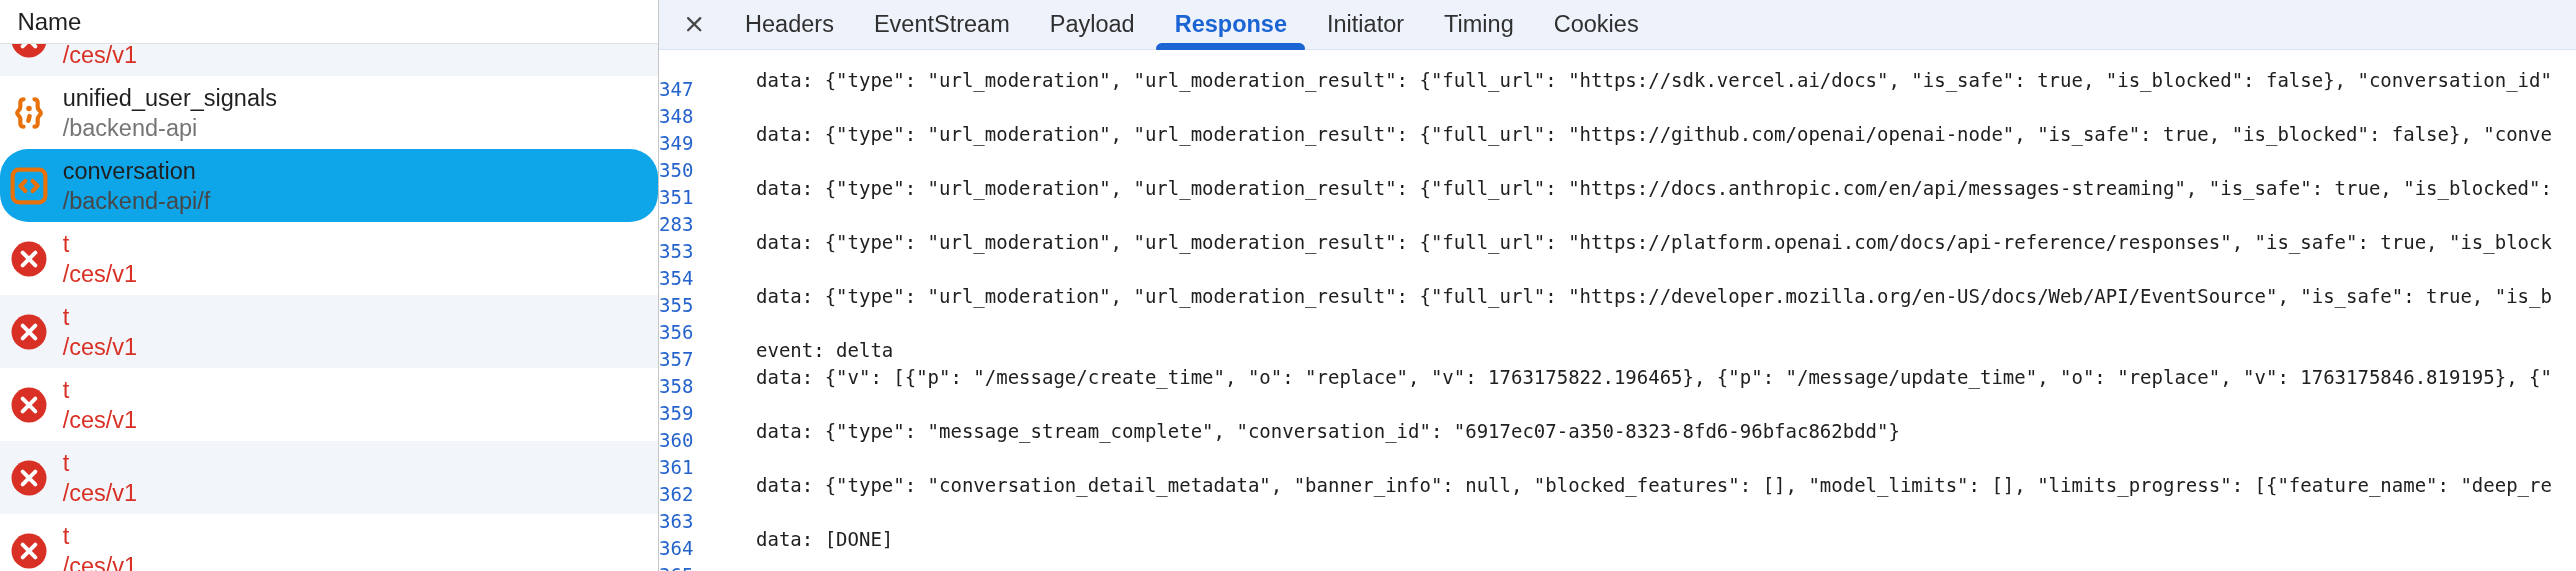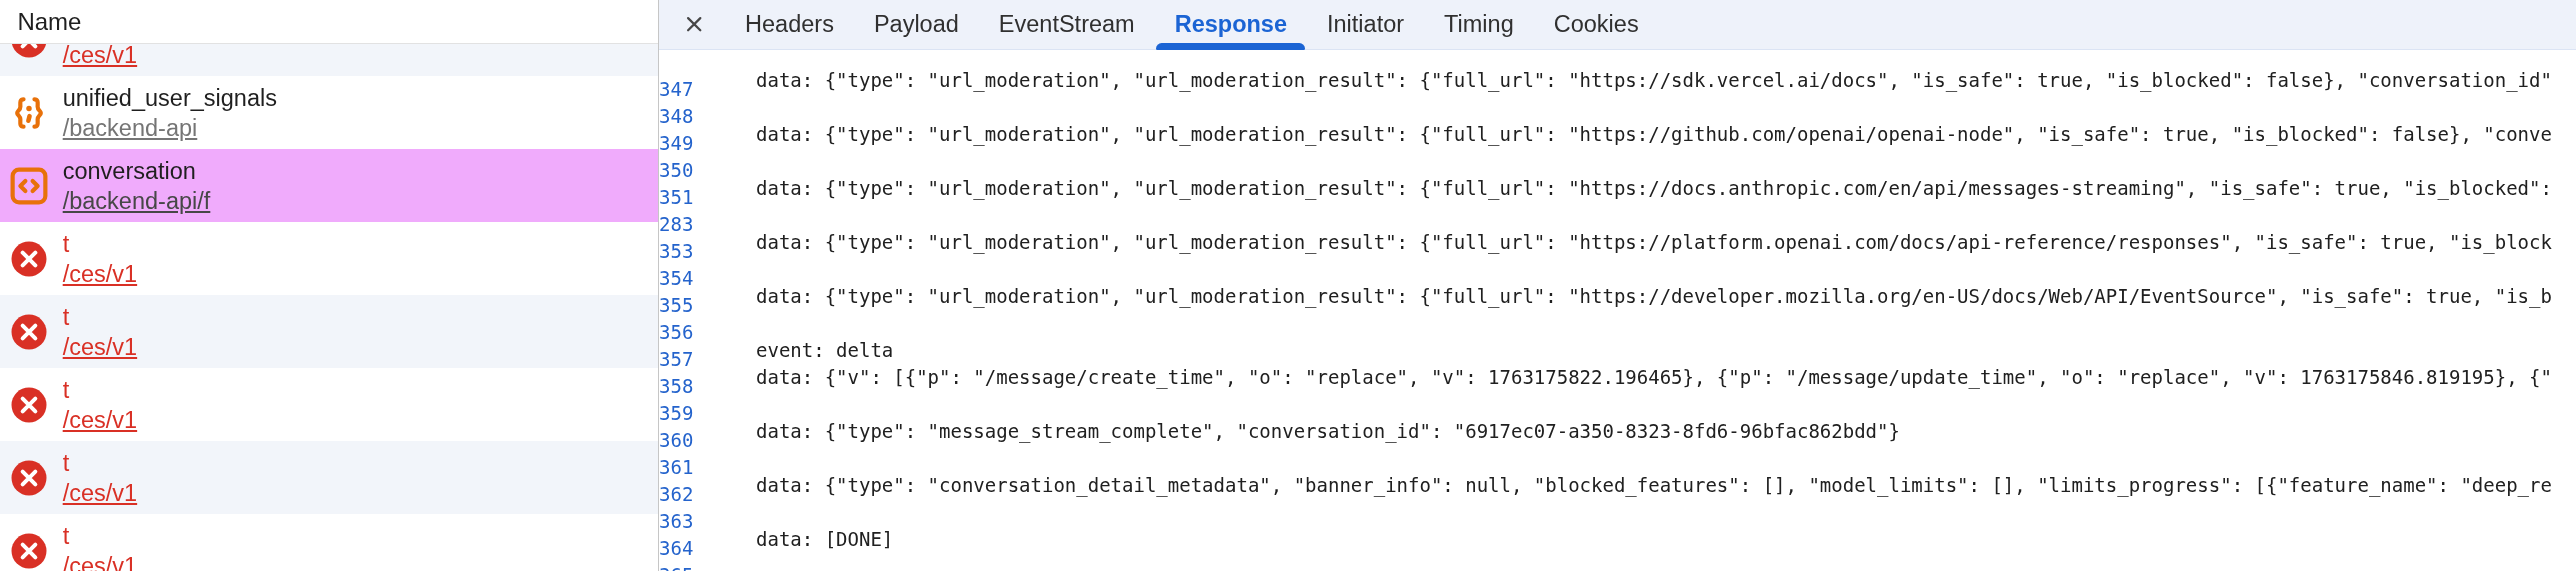--- a/index.html
+++ b/index.html
@@ -10,27 +10,27 @@
   
   .sidebar { width:659px; height:572px; border-right:1.7px solid #c6c6c6;
              display:flex; flex-direction:column; background:#fff; }
   .sidebar-header { height:44px; flex:0 0 44px; display:flex; align-items:center;
                     padding-left:17.4px; font-size:24px; color:#1f1f1f;
                     border-bottom:1.7px solid #e2e2e2; background:#fff; }
   .rows { flex:1; overflow:hidden; }
   .row { display:flex; align-items:center; height:73px; padding-left:8.7px;
          background:#fff; cursor:default; }
   .row.alt { background:#f2f5fa; }
-  .row.sel { background:#f0abfc; }
+  .row.sel { background:#0ea5e9;border-radius:28px; }
   .row.clip { margin-top:-41px; }
   .row .icon { width:40px; height:40px; flex:0 0 40px; display:flex;
                align-items:center; justify-content:center; }
   .row .txt { margin-left:14px; line-height:30px; font-size:23.5px; }
   .row .nm { color:#1f1f1f; }
-  .row .pt { color:#757575;text-decoration:underline; }
+  .row .pt { color:#757575; }
   .row.sel .pt { color:#474747; }
   .row.err .nm, .row.err .pt { color:#d93025; }
 
   
   .panel { flex:1; height:572px; display:flex; flex-direction:column; min-width:0; }
   .toolbar { height:50px; flex:0 0 50px; background:#eef2fa;
              border-bottom:1.7px solid #dbe4f4;
              display:flex; align-items:center; padding-left:22.7px; }
   .close-btn { width:26px; height:26px; display:flex; align-items:center;
                justify-content:center; margin-right:17.4px; cursor:pointer; }
@@ -157,24 +157,24 @@
     <div class="toolbar">
       <span class="close-btn">
         <svg width="24.4" height="24.4" viewBox="0 0 28 28">
             <path d="M7 7 L21 21 M21 7 L7 21" stroke="#474747" stroke-width="2.6" stroke-linecap="round"></path>
           </svg>
       </span>
       <div class="tab">
           <span>Headers</span>
         </div>
       <div class="tab">
+          <span>EventStream</span>
+        </div>
+      <div class="tab">
           <span>Payload</span>
-        </div>
-      <div class="tab">
-          <span>EventStream</span>
         </div>
       <div class="tab active">
           <span>Response</span>
         </div>
       <div class="tab">
           <span>Initiator</span>
         </div>
       <div class="tab">
           <span>Timing</span>
         </div>

